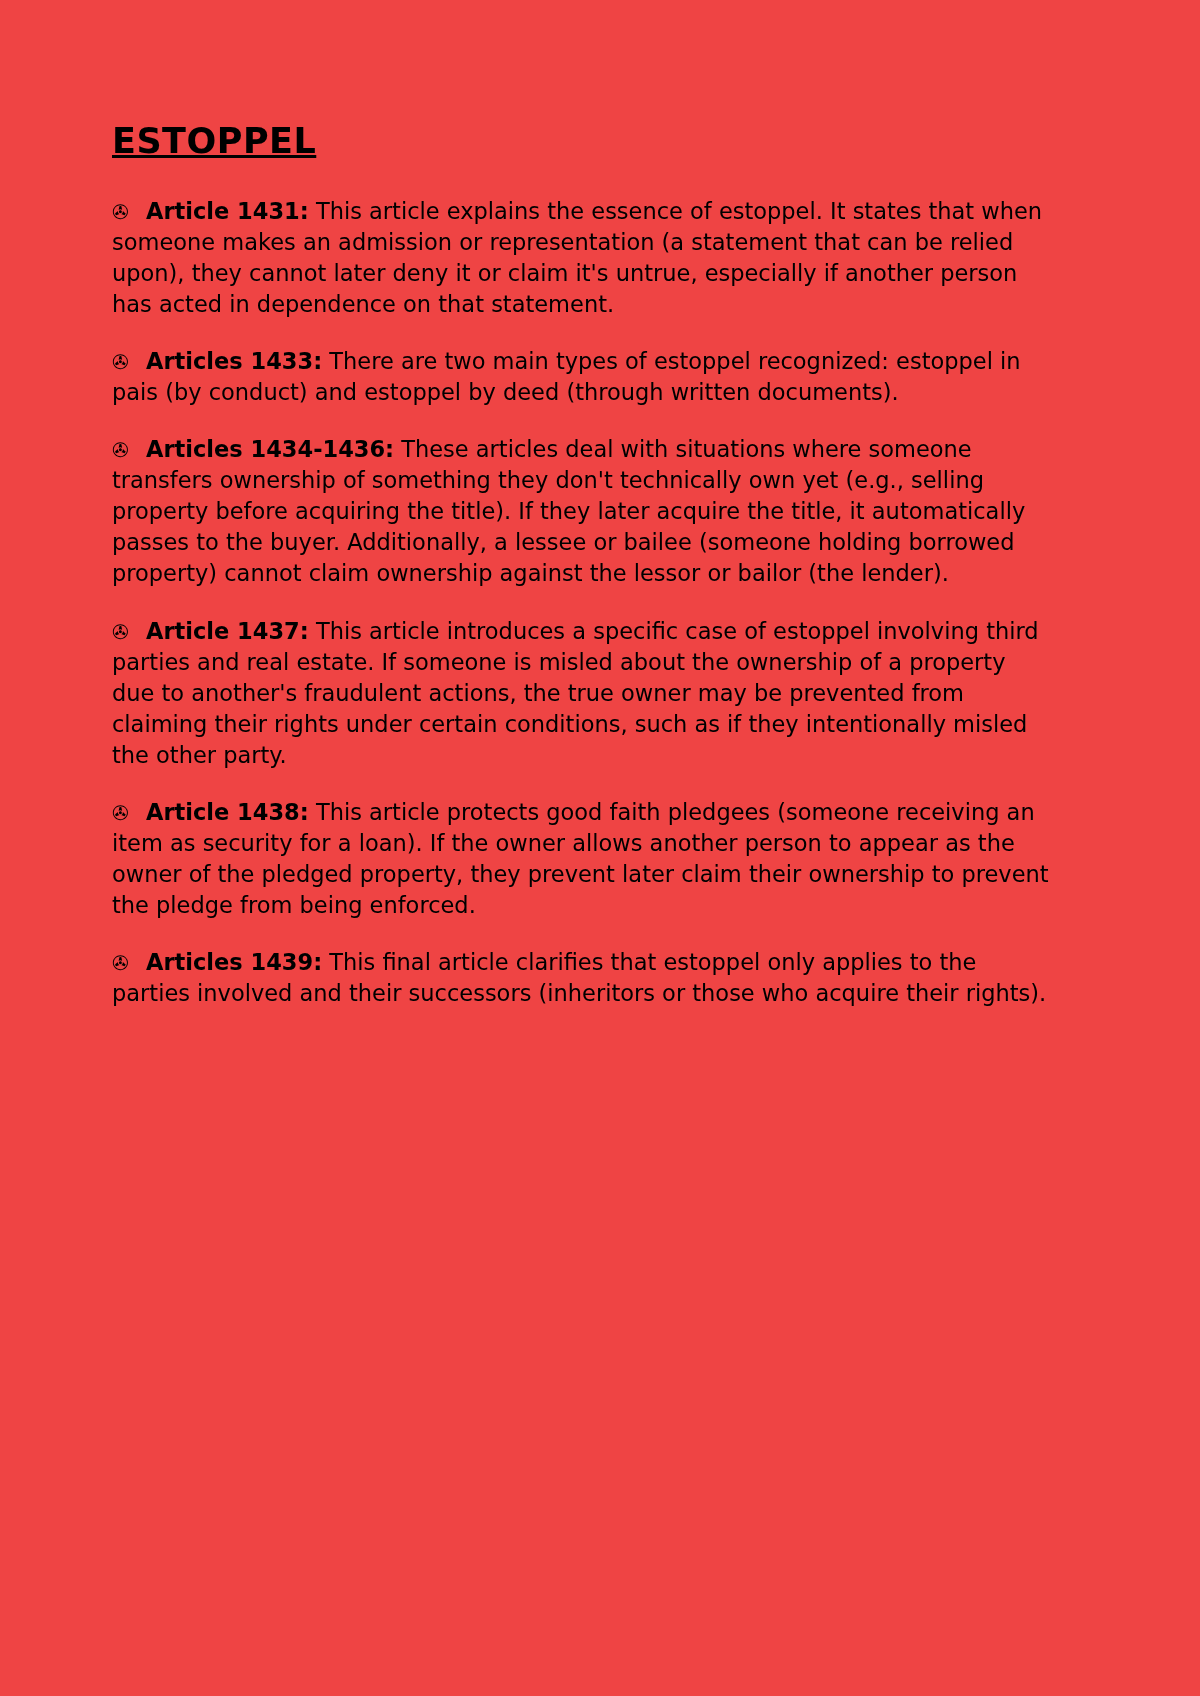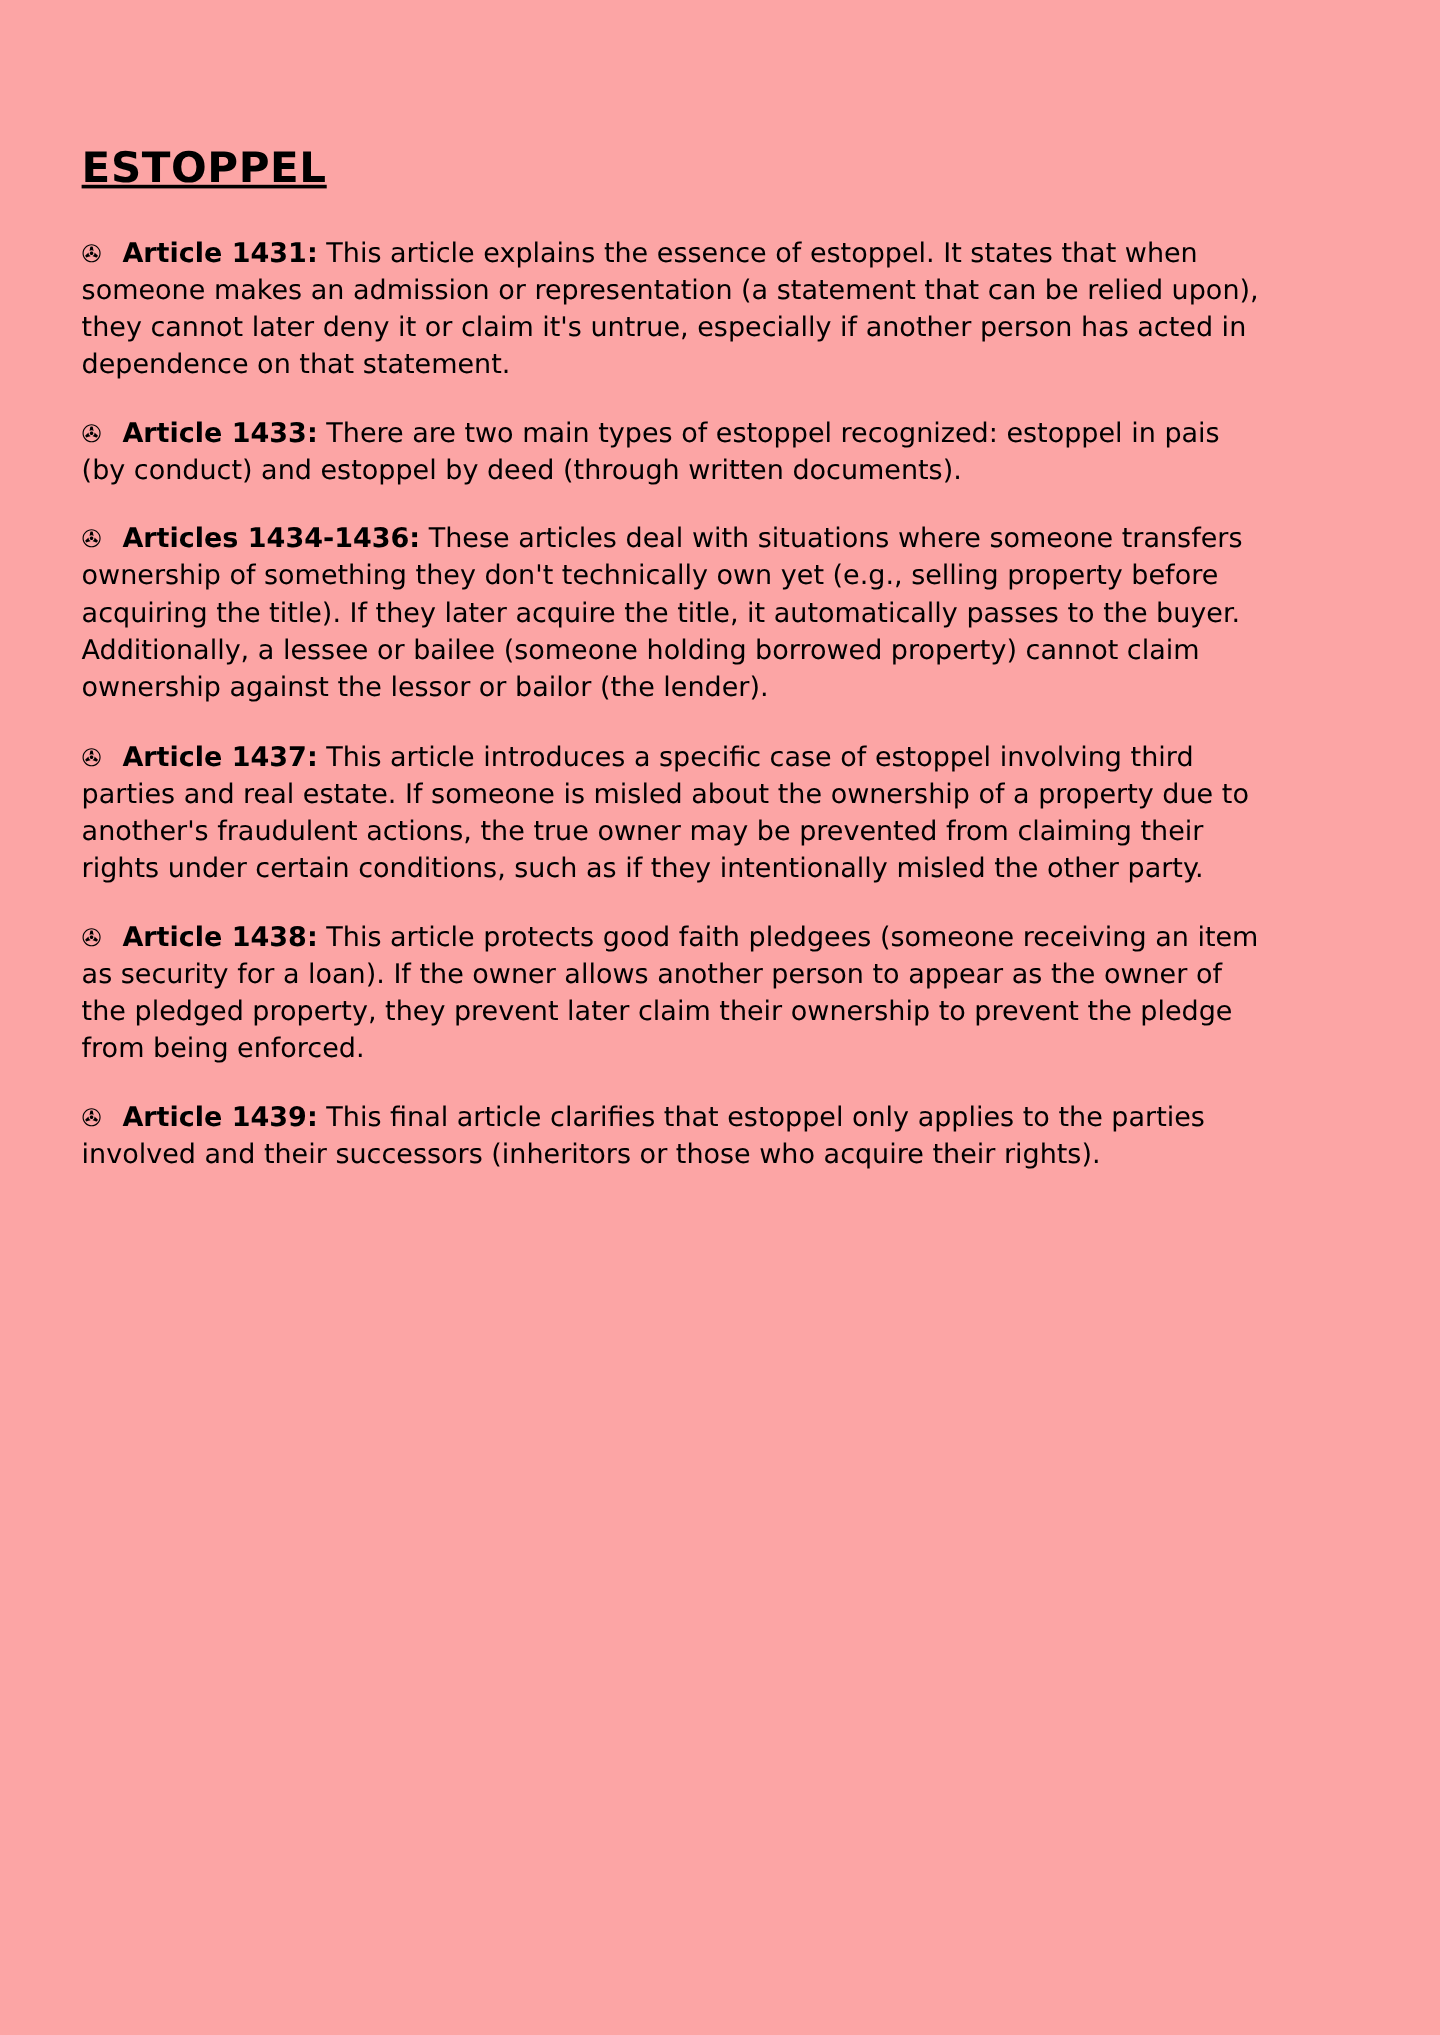--- a/index.html
+++ b/index.html
@@ -4,25 +4,25 @@
 <style>
   html, body {
     margin: 0;
     padding: 0;
     background: #ffffff;
   }
   .page {
     position: relative;
     width: 1200px;
     height: 1696px;
-    background: #fca5a5;
+    background: #ef4444;
     font-family: "DejaVu Sans", sans-serif;
     color: #000000;
     box-sizing: border-box;
-    padding: 120px 148px 0 68px;
+    padding: 120px 148px 0 112px;
     overflow: hidden;
   }
   .doc-title {
     font-size: 35px;
     font-weight: bold;
     text-decoration: underline;
     letter-spacing: 0.5px;
     margin: 0 0 34px 0;
     line-height: 1.2;
   }
@@ -51,32 +51,32 @@
 <div class="page">
 
   <h1 class="doc-title">ESTOPPEL</h1>
 
   <p class="para">
     <span class="bullet">✇</span><span class="lead">Article 1431:</span><span class="body-text"> This article explains the essence of estoppel. It states that when someone makes an admission or representation (a statement that can be relied upon), they cannot later deny it or claim it's untrue, especially if another person has acted in dependence on that statement.</span>
   </p>
 
 
   <p class="para">
-    <span class="bullet">✇</span><span class="lead">Article 1433:</span><span class="body-text"> There are two main types of estoppel recognized: estoppel in pais (by conduct) and estoppel by deed (through written documents).</span>
+    <span class="bullet">✇</span><span class="lead">Articles 1433:</span><span class="body-text"> There are two main types of estoppel recognized: estoppel in pais (by conduct) and estoppel by deed (through written documents).</span>
   </p>
 
   <p class="para">
     <span class="bullet">✇</span><span class="lead">Articles 1434-1436:</span><span class="body-text"> These articles deal with situations where someone transfers ownership of something they don't technically own yet (e.g., selling property before acquiring the title). If they later acquire the title, it automatically passes to the buyer. Additionally, a lessee or bailee (someone holding borrowed property) cannot claim ownership against the lessor or bailor (the lender).</span>
   </p>
 
   <p class="para">
     <span class="bullet">✇</span><span class="lead">Article 1437:</span><span class="body-text"> This article introduces a specific case of estoppel involving third parties and real estate. If someone is misled about the ownership of a property due to another's fraudulent actions, the true owner may be prevented from claiming their rights under certain conditions, such as if they intentionally misled the other party.</span>
   </p>
 
   <p class="para">
     <span class="bullet">✇</span><span class="lead">Article 1438:</span><span class="body-text"> This article protects good faith pledgees (someone receiving an item as security for a loan). If the owner allows another person to appear as the owner of the pledged property, they prevent later claim their ownership to prevent the pledge from being enforced.</span>
   </p>
 
   <p class="para">
-    <span class="bullet">✇</span><span class="lead">Article 1439:</span><span class="body-text"> This final article clarifies that estoppel only applies to the parties involved and their successors (inheritors or those who acquire their rights).</span>
+    <span class="bullet">✇</span><span class="lead">Articles 1439:</span><span class="body-text"> This final article clarifies that estoppel only applies to the parties involved and their successors (inheritors or those who acquire their rights).</span>
   </p>
 
 </div>
 
 </body></html>

